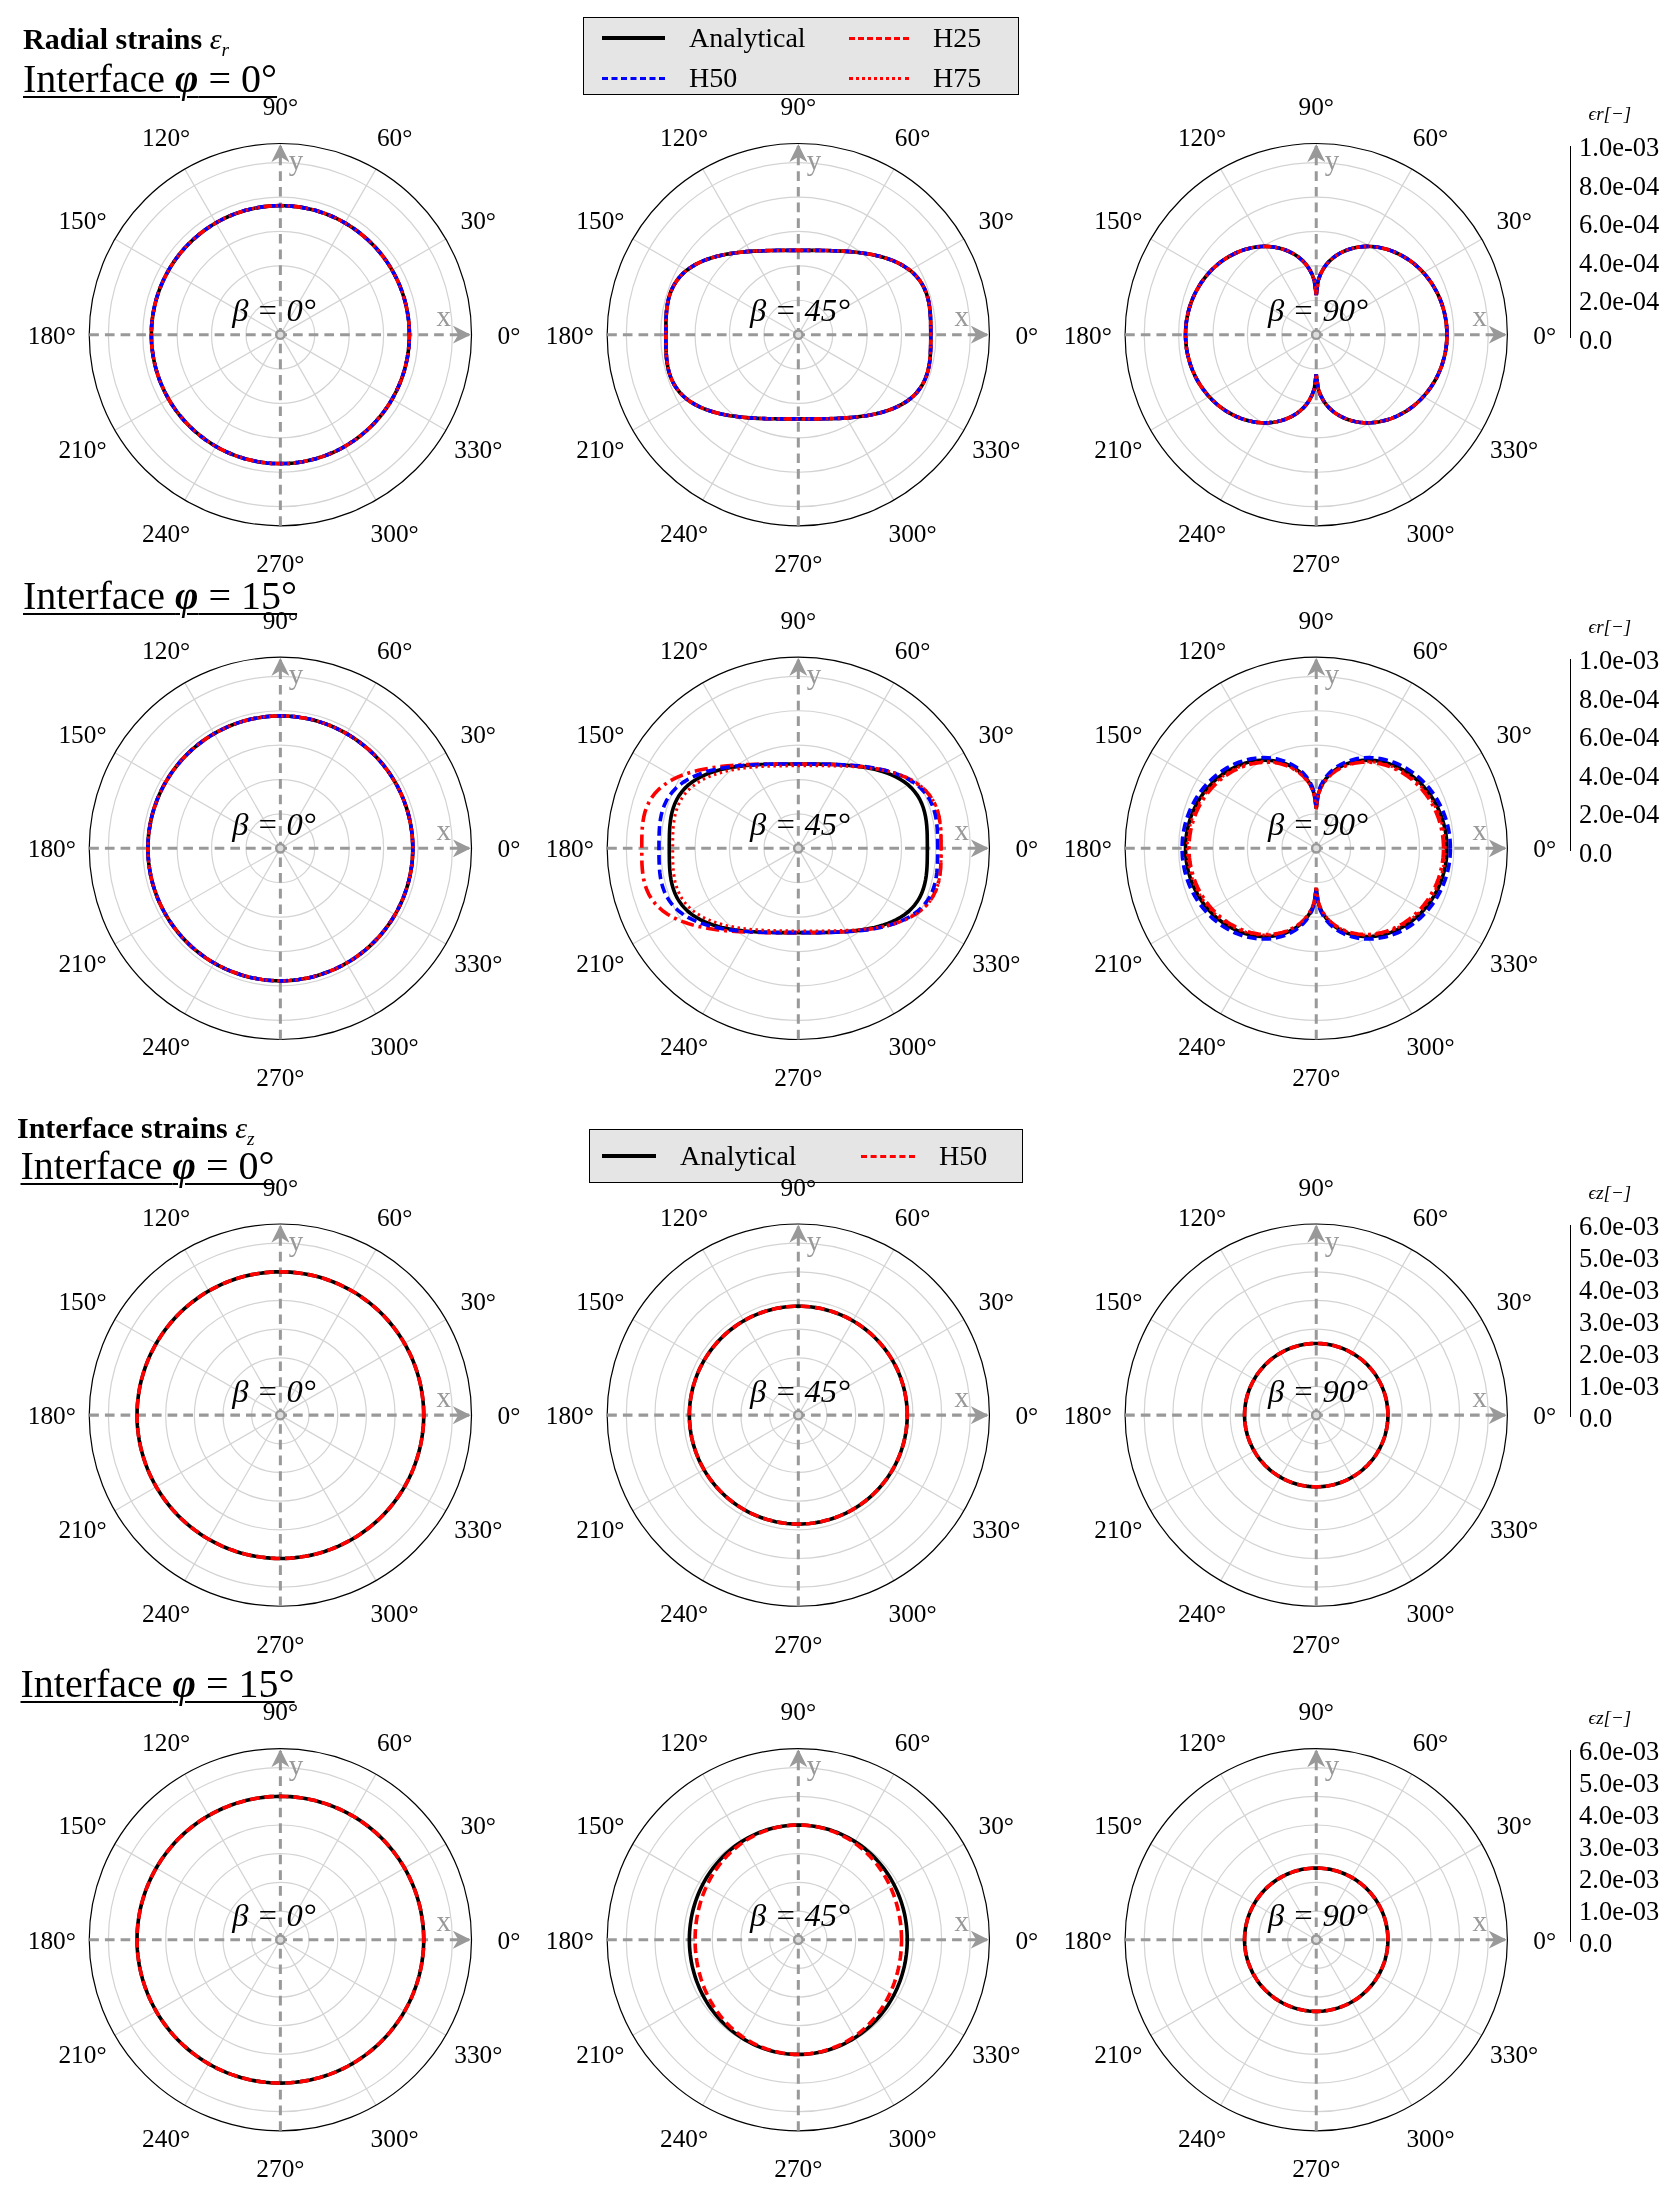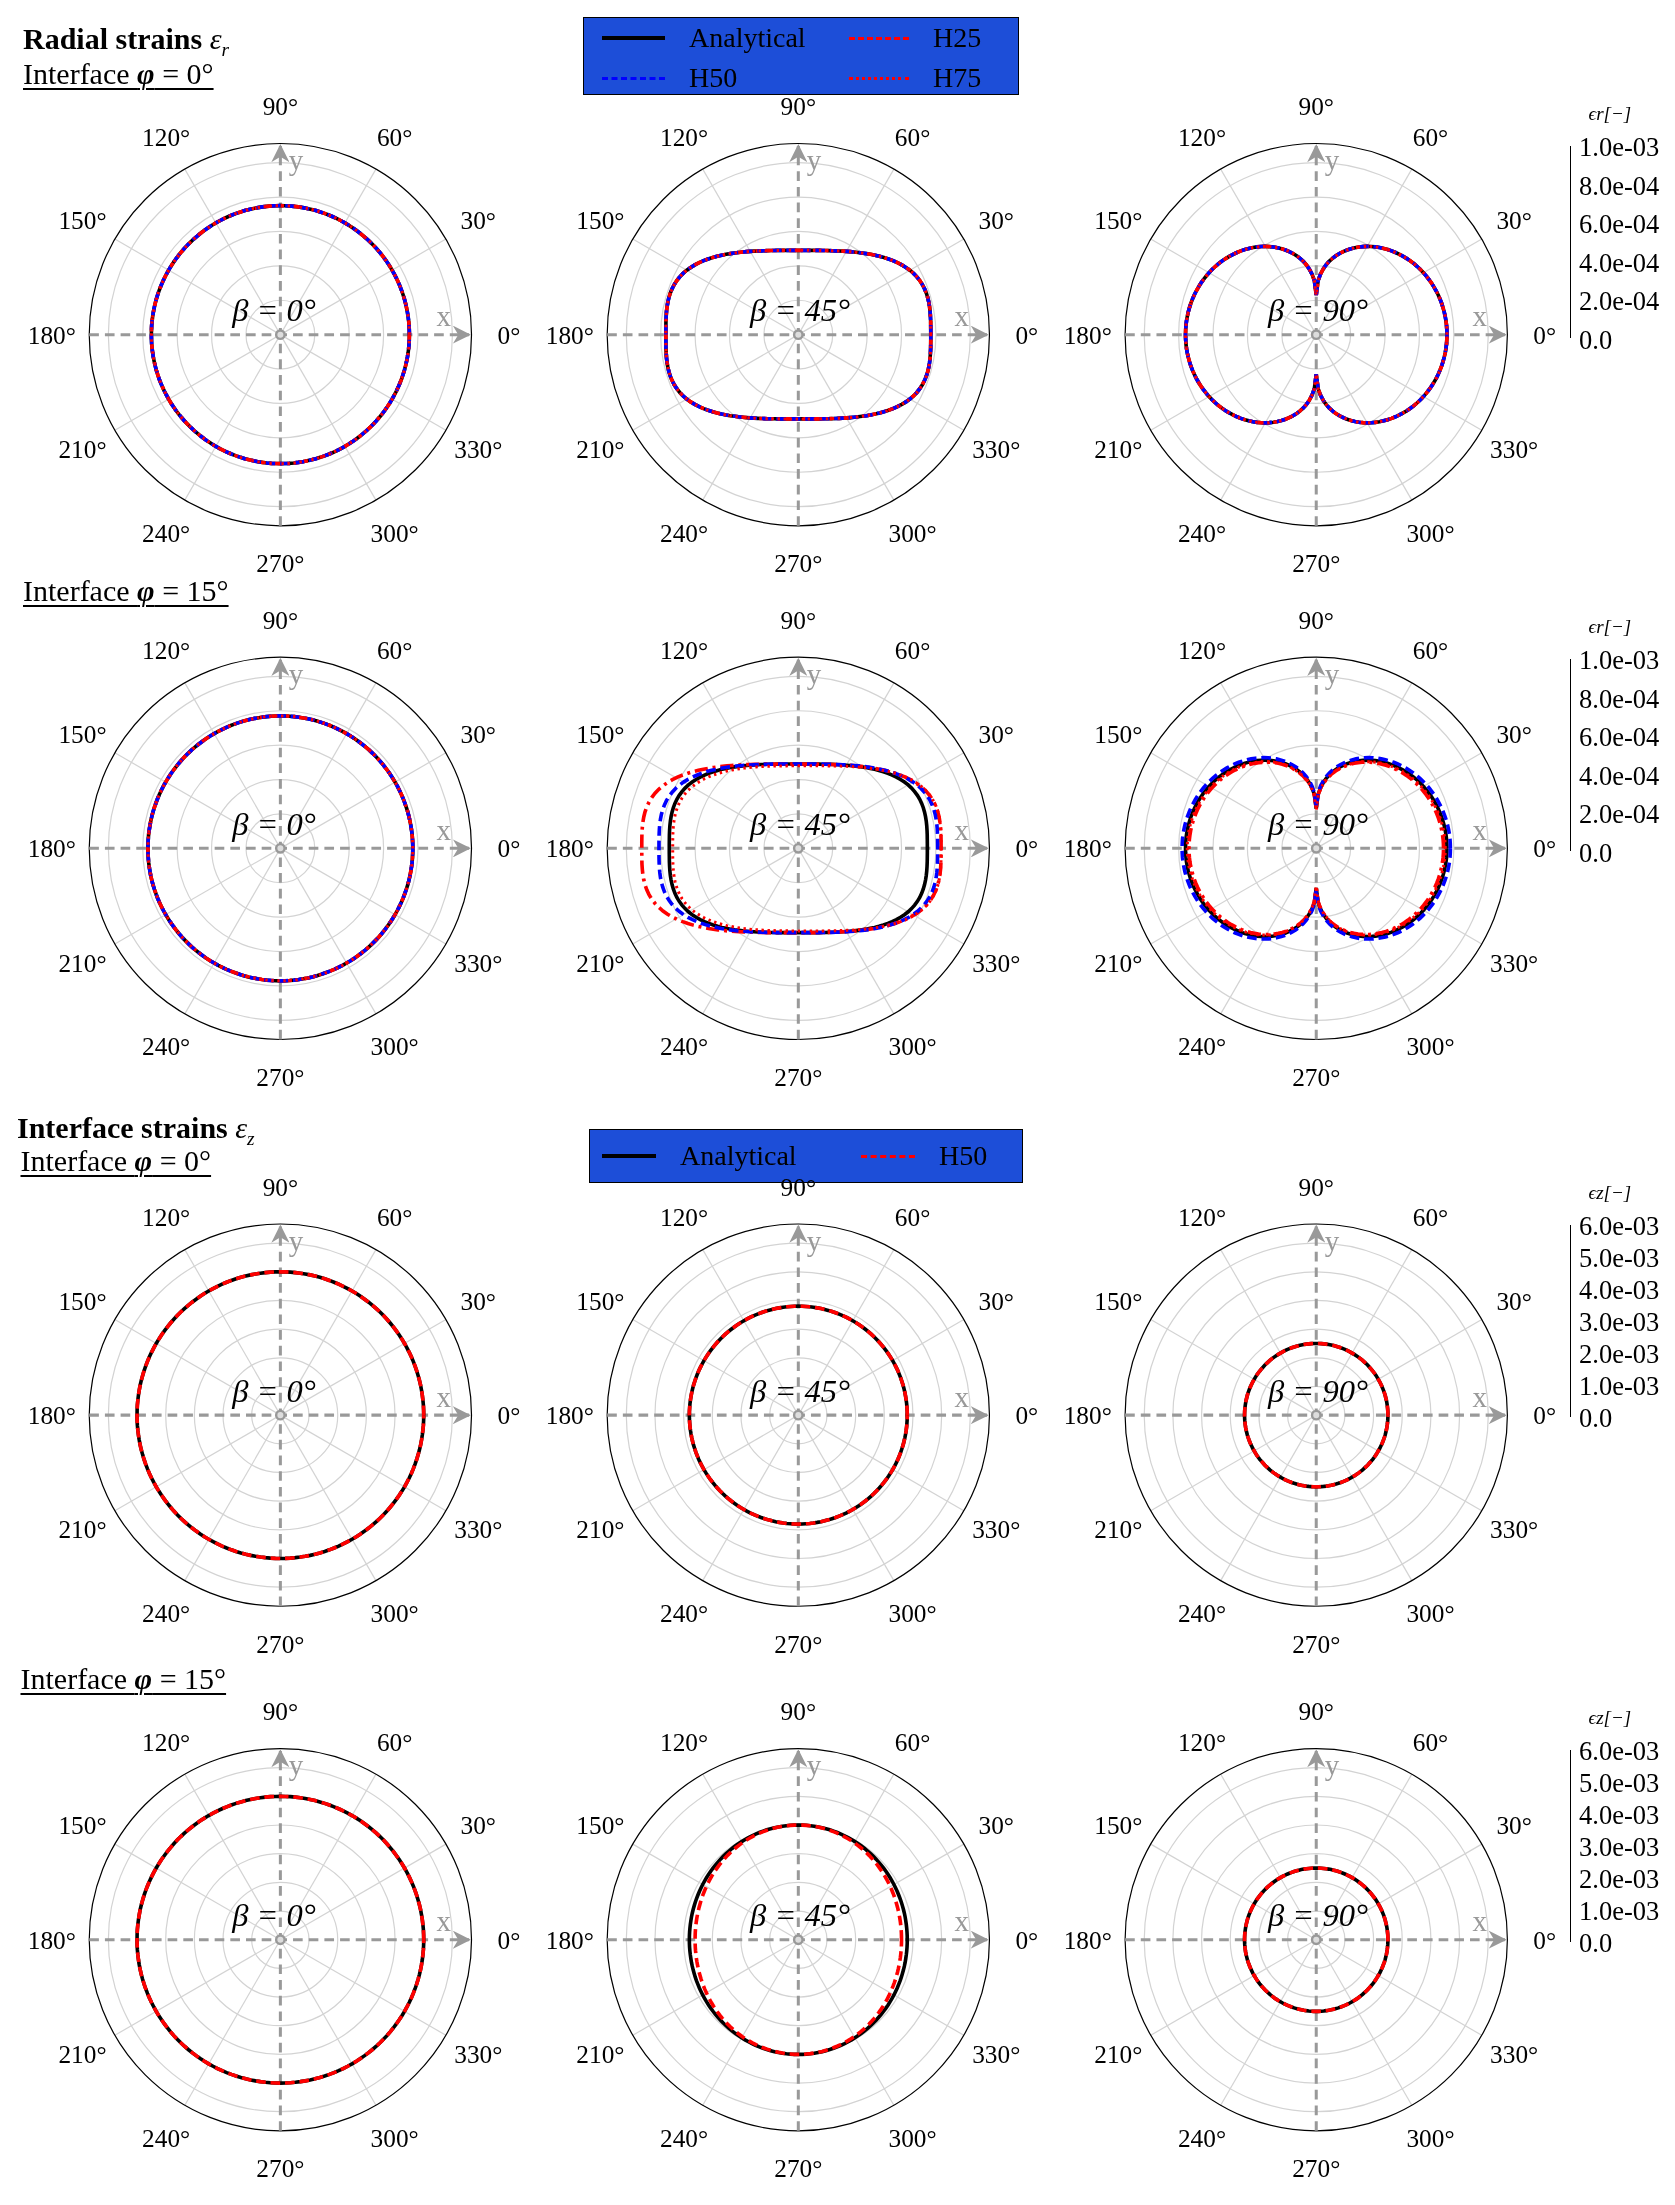--- a/index.html
+++ b/index.html
@@ -1,22 +1,22 @@
 <!DOCTYPE html>
 <html style="font-size:9.6px"><head>
 <meta charset="utf-8">
 <style>
   html,body{margin:0;padding:0;background:#fff;}
   body{width:1675px;height:2205px;position:relative;overflow:hidden;font-family:"Liberation Serif","DejaVu Serif",serif;color:#000;}
   .abs{position:absolute;}
   .sec-title{font-weight:bold;font-size:30px;line-height:1;white-space:nowrap;}
   .sec-title .sym{font-style:italic;font-weight:normal;text-align:center;}
-  .iface{font-size:30px;line-height:1;text-decoration:underline;text-decoration-thickness:2.4px;text-underline-offset:3.6px;white-space:nowrap;}
+  .iface{font-size:40px;line-height:1;text-decoration:underline;text-decoration-thickness:2.4px;text-underline-offset:3.6px;white-space:nowrap;}
   .iface .phi{font-style:italic;font-weight:bold;}
-  .legend{border:1.8px solid #000;background:#1d4ed8;font-size:28px;}
+  .legend{border:1.8px solid #000;background:#e5e5e5;font-size:28px;}
   .legend-row{display:flex;align-items:center;height:40px;}
   .leg-item{display:flex;align-items:center;}
   .leg-line{display:inline-block;width:63px;height:0;margin:0 24px 0 18px;}
   .cbar{font-size:26.5px;}
   .cbar-title{font-size:19px;font-style:italic;white-space:nowrap;}
   .cbar-axis{position:absolute;border-left:1.2px solid #000;}
   .ticklbl{position:absolute;white-space:nowrap;}
   svg text{font-family:"Liberation Serif","DejaVu Serif",serif;}
 </style>
 </head>

